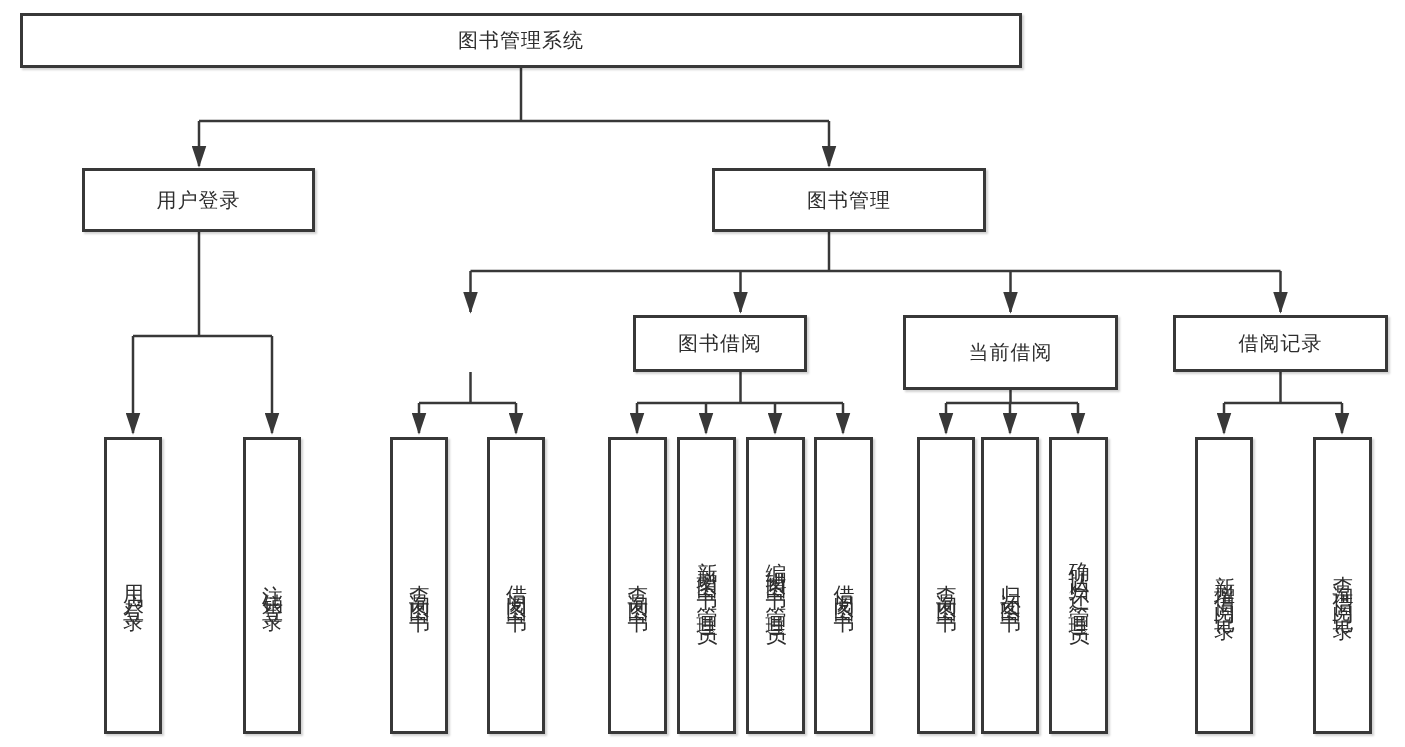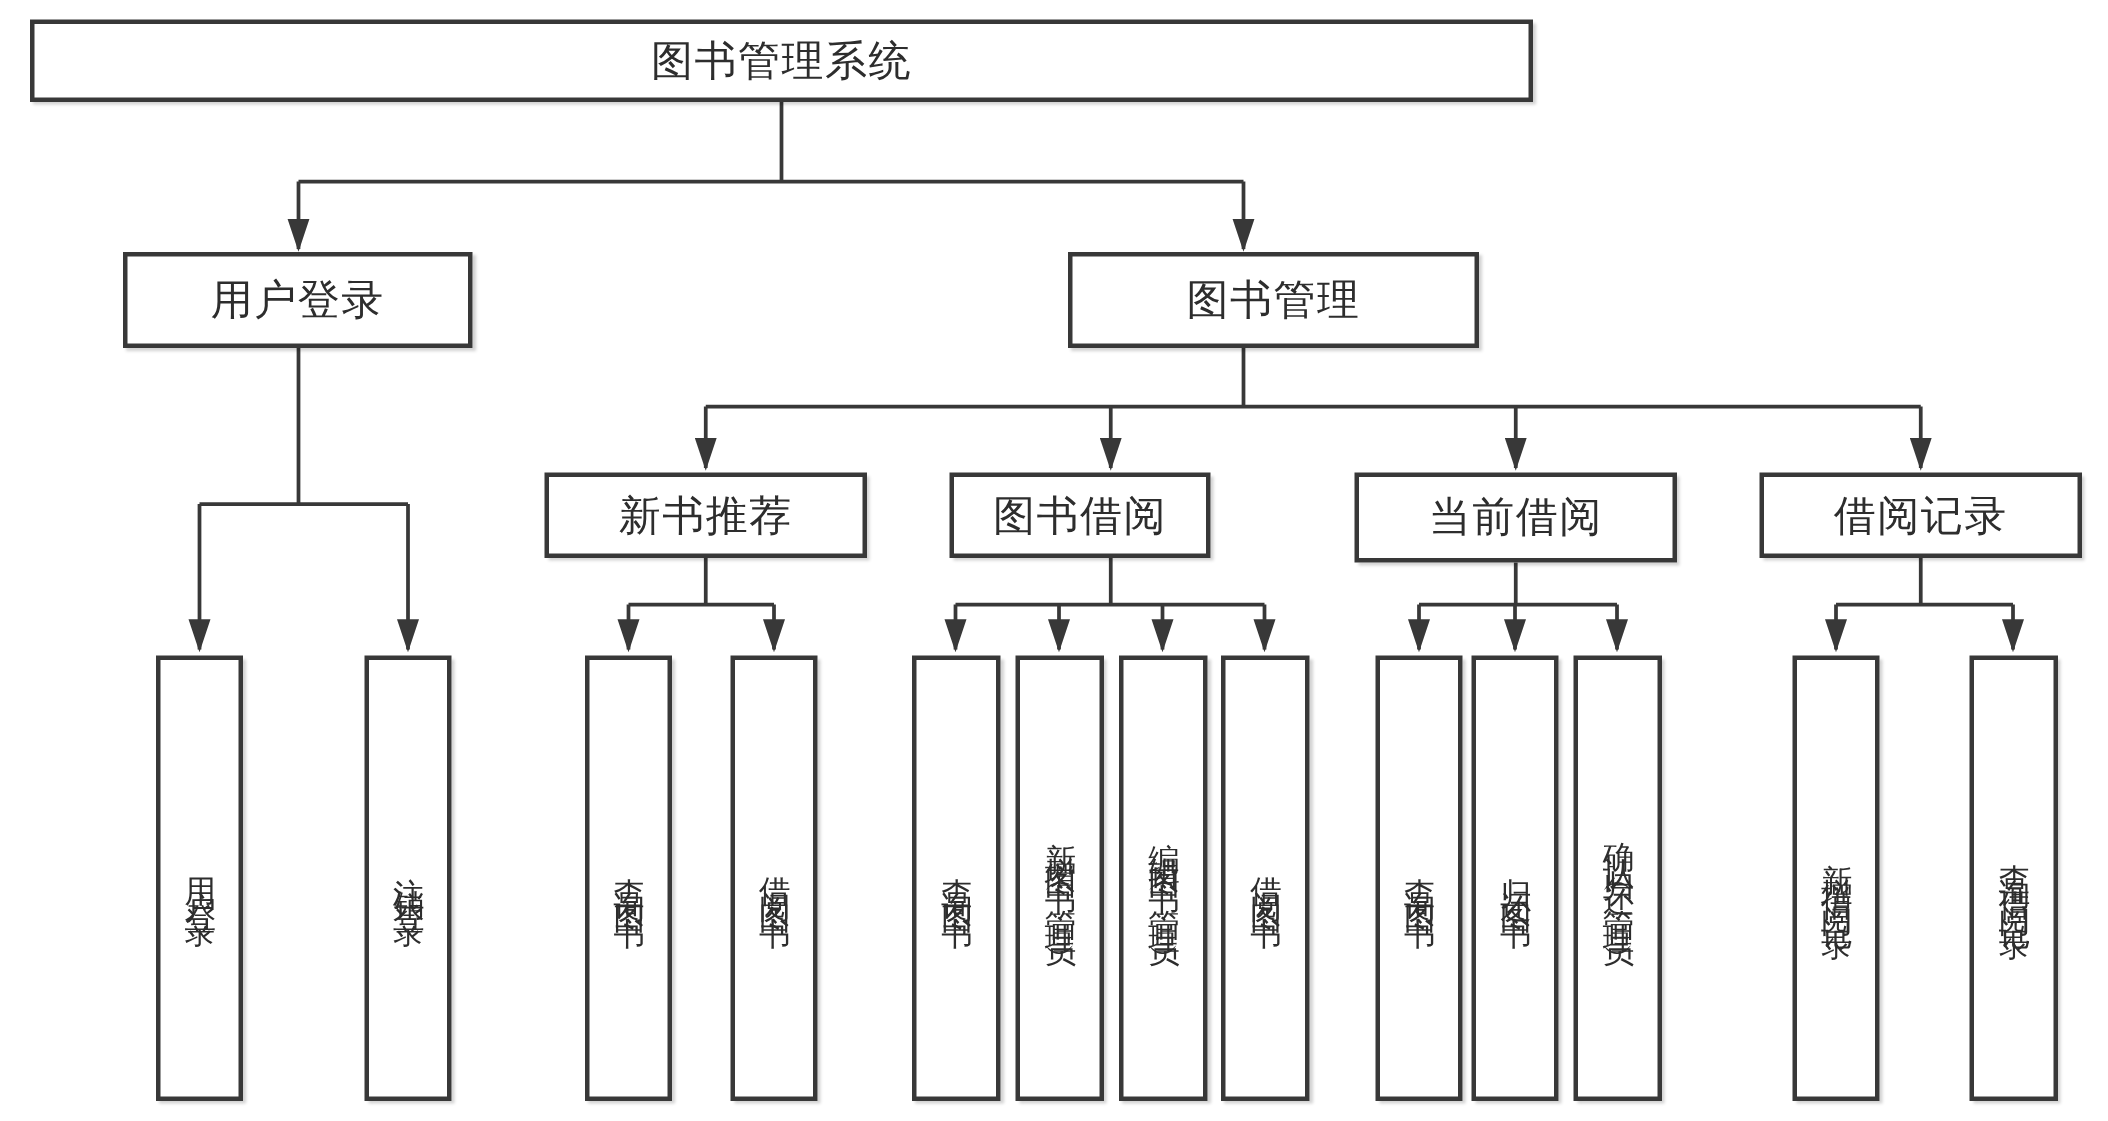--- a/index.html
+++ b/index.html
@@ -21,21 +21,21 @@
   .wires path{stroke:var(--line);stroke-width:2.5;fill:none;}
   .hbox{
     position:absolute;
     box-sizing:border-box;
     border:3px solid var(--line);
     background:#fff;
     display:flex;align-items:center;justify-content:center;
     box-shadow:2px 2px 2px rgba(0,0,0,0.18);
   }
   .hlabel{
-    font-size:28px;
+    font-size:20px;
     letter-spacing:1px;
     color:var(--text);
     white-space:nowrap;
   }
   .vbox{
     position:absolute;
     top:437px;height:297px;
     box-sizing:border-box;
     border:3px solid var(--line);
     background:#fff;
@@ -122,27 +122,24 @@
     <span class="hlabel">图书管理系统</span>
   </div>
 
   <div class="hbox" style="left:82px;top:168px;width:233px;height:64px">
     <span class="hlabel">用户登录</span>
   </div>
   <div class="hbox" style="left:712px;top:168px;width:274px;height:64px">
     <span class="hlabel">图书管理</span>
   </div>
 
-  <div class="hbox" style="left:363px;top:315px;width:215px;height:57px">
-    <span class="hlabel">新书推荐</span>
-  </div>
   <div class="hbox" style="left:633px;top:315px;width:174px;height:57px">
     <span class="hlabel">图书借阅</span>
   </div>
-  <div class="hbox" style="left:903px;top:315px;width:215px;height:60px">
+  <div class="hbox" style="left:903px;top:315px;width:215px;height:75px">
     <span class="hlabel">当前借阅</span>
   </div>
   <div class="hbox" style="left:1173px;top:315px;width:215px;height:57px">
     <span class="hlabel">借阅记录</span>
   </div>
 
   <div class="vbox" style="left:104px;width:58px">
     <span class="vlabel">用户登录</span>
   </div>
   <div class="vbox" style="left:243px;width:58px">

